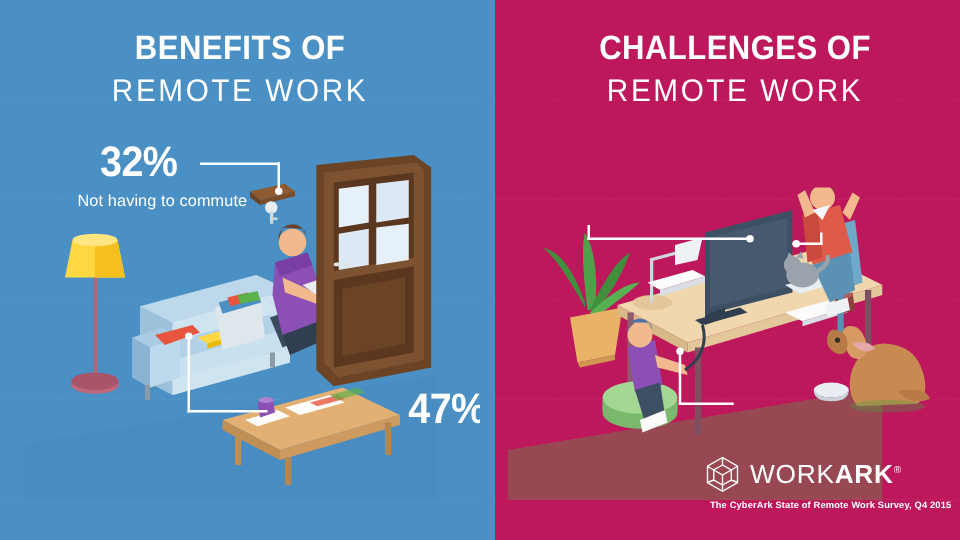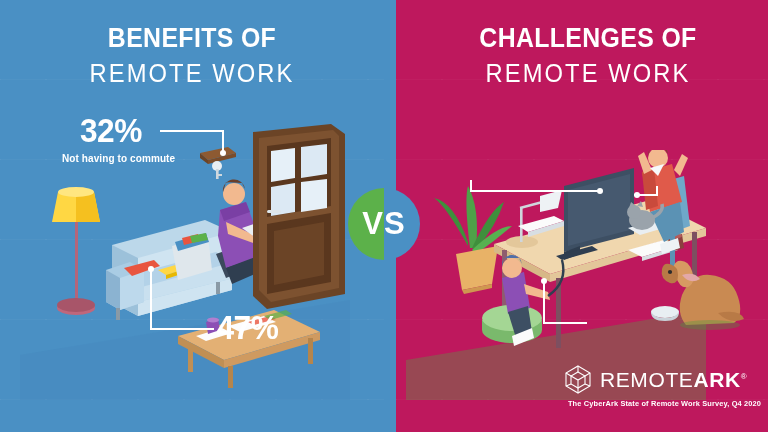--- a/index.html
+++ b/index.html
@@ -25,23 +25,23 @@
             transform:scaleX(.92);transform-origin:center;}
   .head .l2{font-size:25px;font-weight:300;letter-spacing:2.2px;line-height:1;margin-top:9px;
             transform:scaleX(.95);transform-origin:center;}
   #head-left{top:25px;}
   #head-right{top:25px;}
 
   
   .stat{position:absolute;color:#fff;margin-left:20px;}
   .stat .num{font-size:34px;font-weight:bold;line-height:1;letter-spacing:-.5px;
              transform:scaleX(.93);transform-origin:left center;}
-  .stat .cap{font-size:10px;font-weight:bold;line-height:1.32;margin-top:5px;letter-spacing:.1px;}
+  .stat .cap{font-size:13px;font-weight:normal;line-height:1.32;margin-top:5px;letter-spacing:.1px;}
   .stat.ctr .num{transform-origin:center;}
-  .stat.ctr{text-align:left;}
+  .stat.ctr{text-align:right;}
 
   #stat-32{left:42px;top:113px;}
   #stat-32 .num{margin-left:18px;}
   #stat-47{left:190px;top:310px;width:185px;}
 
   
   .conn{position:absolute;}
   .conn .h{position:absolute;height:1.6px;background:#fff;}
   .conn .v{position:absolute;width:1.6px;background:#fff;}
   .conn .dot{position:absolute;width:6px;height:6px;border-radius:50%;background:#fff;}
@@ -332,30 +332,27 @@
     </div>
 
     <div class="conn" style="left:145px;top:278px;width:70px;height:50px;">
       <div class="dot" style="left:0;top:0;"></div>
       <div class="v" style="left:2.2px;top:4px;height:42px;"></div>
       <div class="h" style="left:2.2px;top:44px;width:44px;"></div>
     </div>
 
   </div>
 
-  <div id="vs">
-    <span>VS</span>
-  </div>
 
   <div id="logo">
     <svg width="30" height="30" viewBox="0 0 30 30">
       <g fill="none" stroke="#ffffff" stroke-width="1.1">
         <polygon points="15,2 27,9 27,22 15,29 3,22 3,9"></polygon>
         <polygon points="15,8 22,12 22,20 15,24 8,20 8,12"></polygon>
         <path d="M15 2 L15 8 M27 9 L22 12 M27 22 L22 20 M15 29 L15 24 M3 22 L8 20 M3 9 L8 12"></path>
         <path d="M8 12 L15 16 L22 12 M15 16 L15 24"></path>
       </g>
     </svg>
-    <div class="word"><i>REMOTE</i><b>ARK</b><span class="tm">®</span></div>
+    <div class="word"><i>WORK</i><b>ARK</b><span class="tm">®</span></div>
   </div>
-  <div id="footnote">The CyberArk State of Remote Work Survey, Q4 2020</div>
+  <div id="footnote">The CyberArk State of Remote Work Survey, Q4 2015</div>
 
 </div>
 
 </body></html>

